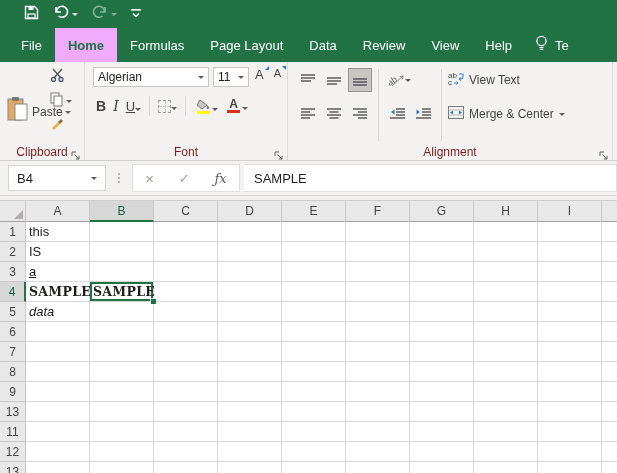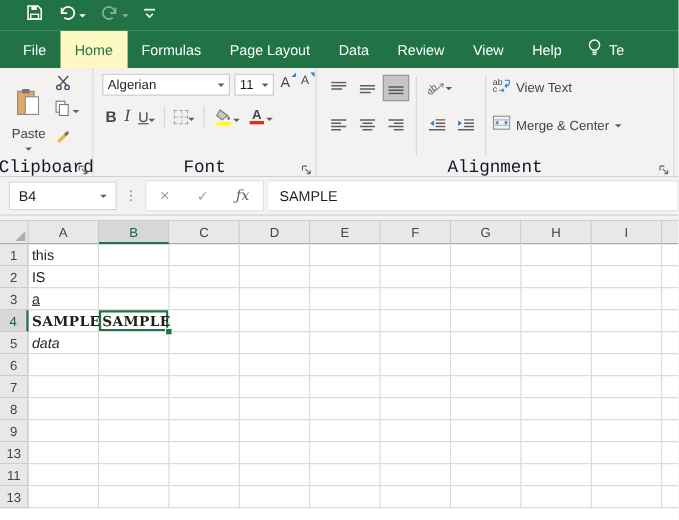--- a/index.html
+++ b/index.html
@@ -13,37 +13,37 @@
   .qat-btn { display:flex; align-items:center; gap:3px; color:#fff; }
   .qat-btn.dim { opacity:.45; }
   .chev-w { width:0;height:0;border:3px solid transparent;border-top-color:#fff; margin-top:3px; }
   .chev { width:0;height:0;border:3px solid transparent;border-top-color:#605e5c; margin-top:4px; }
 
   
   .tabrow { position:absolute; left:0; top:28px; width:617px; height:34px;
     background:#217346; display:flex; align-items:stretch; padding-left:8px; overflow:hidden; }
   .tabs { display:flex;justify-content:space-between; }
   .tab { color:#fff; font-size:13px; padding:0 13px; display:flex; align-items:center; white-space:nowrap; }
-  .tab.active { background:#fef9c3; color:#217346; }
+  .tab.active { background:#f0abfc; color:#217346;font-weight:bold; }
   .tellme { display:flex; align-items:center; gap:7px; color:#fff; font-size:13px; padding-left:10px; white-space:nowrap; }
 
   
   .ribbon { position:absolute; left:0; top:62px; width:617px; height:99px;
     background:#f3f2f1; border-bottom:1px solid #d2d0ce; }
   .group { position:absolute; top:0; height:98px; border-right:1px solid #dcdad8;
     display:flex; flex-direction:column; }
   .group-body { flex:1; display:flex; }
   .group-footer { height:17px; position:relative; display:flex; align-items:center; justify-content:center; }
-  .group-label { font-size:16px; color:#0f172a;font-family:Liberation Mono, monospace; }
+  .group-label { font-size:12px; color:#7f1d1d; }
   .launcher { position:absolute; right:3px; bottom:3px; width:10px; height:10px; }
   .ribbon-txt { font-size:12px; color:#444; }
 
   
   .g-clip { left:0; width:85px; }
-  .paste-big { width:40px; display:flex; flex-direction:column; align-items:center; padding-top:18px; gap:2px; margin-left:6px; }
+  .paste-big { width:40px; display:flex; align-items:center; padding-top:18px; gap:2px; margin-left:6px; }
   .clip-mini { display:flex; flex-direction:column; padding-top:6px; gap:6px; margin-left:4px; }
   .mini-row { display:flex; align-items:center; gap:2px; height:18px; }
 
   
   .g-font { left:85px; width:203px; }
   .font-body { flex-direction:column; padding:5px 0 0 8px; }
   .combo { background:#fff; border:1px solid #c8c6c4; height:20px; display:flex; align-items:center;
     font-size:12px; color:#201f1e; padding:0 4px; justify-content:space-between; }
   .combo.name { width:116px; }
   .combo.size { width:36px; margin-left:4px; }
@@ -579,20 +579,33 @@
           <div class="cell"></div>
           <div class="cell"></div>
           <div class="cell"></div>
           <div class="cell"></div>
           <div class="cell"></div>
           <div class="cell"></div>
           <div class="cell"></div>
           <div class="cell fill"></div>
         </div>
         <div class="g-row">
+          <div class="row-h">12</div>
+          <div class="cell"></div>
+          <div class="cell"></div>
+          <div class="cell"></div>
+          <div class="cell"></div>
+          <div class="cell"></div>
+          <div class="cell"></div>
+          <div class="cell"></div>
+          <div class="cell"></div>
+          <div class="cell"></div>
+          <div class="cell fill"></div>
+        </div>
+        <div class="g-row">
           <div class="row-h">13</div>
           <div class="cell"></div>
           <div class="cell"></div>
           <div class="cell"></div>
           <div class="cell"></div>
           <div class="cell"></div>
           <div class="cell"></div>
           <div class="cell"></div>
           <div class="cell"></div>
           <div class="cell"></div>

